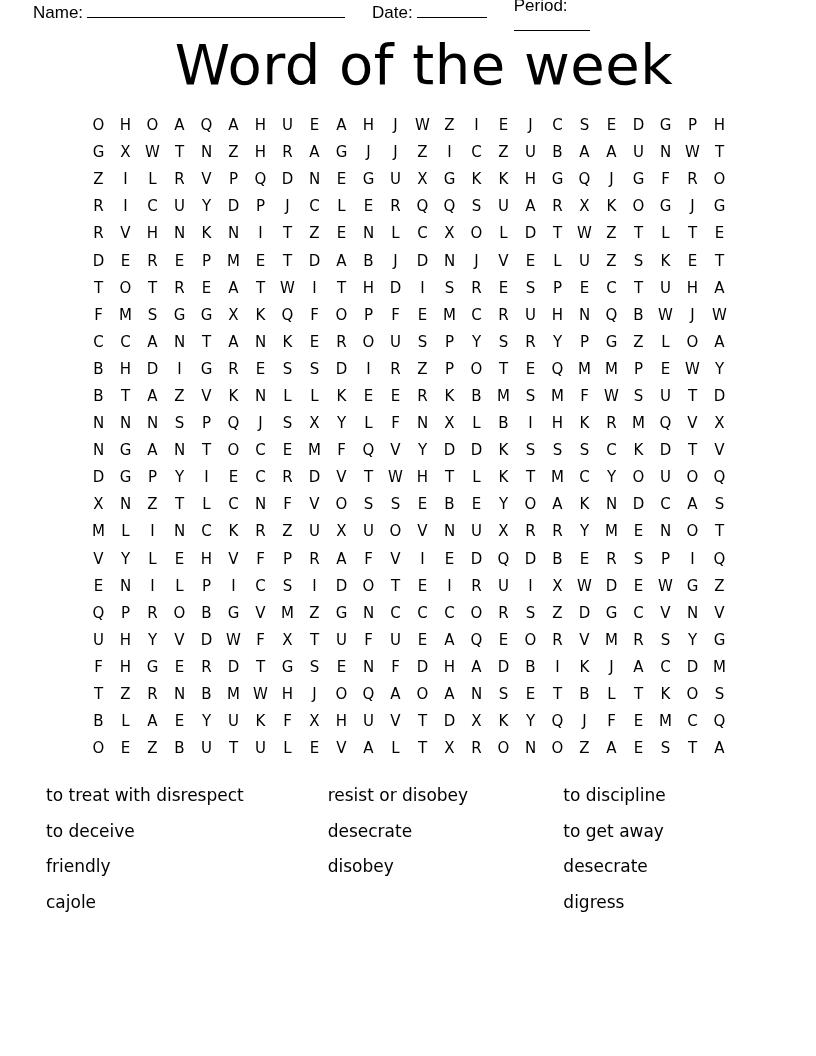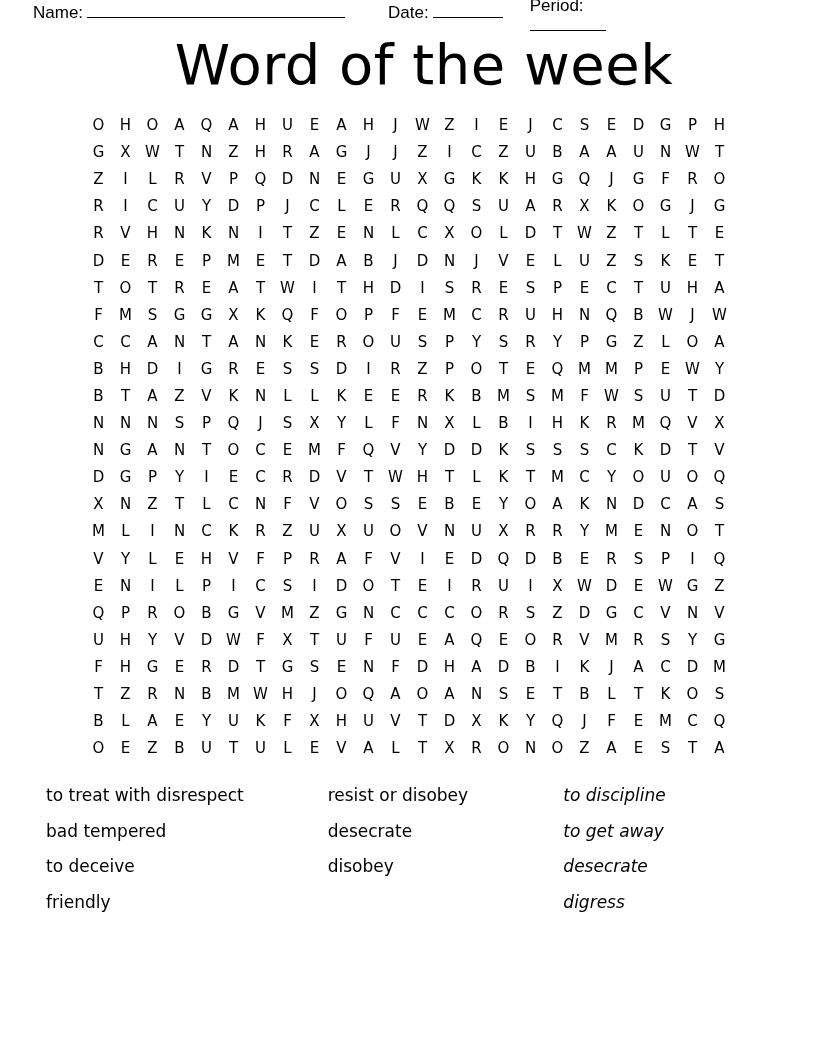--- a/index.html
+++ b/index.html
@@ -39,21 +39,21 @@
     line-height: 20px;
   }
   .hdr-rule {
     display: inline-block;
     border-bottom: 1px solid #000;
     height: 14px;
     margin-left: 4px;
   }
   .hdr-name    { margin-left: 33px; }
   .hdr-name   .hdr-rule { width: 258px; }
-  .hdr-date    { margin-left: 43px; }
+  .hdr-date    { margin-left: 27px; }
   .hdr-date   .hdr-rule { width: 70px; }
   .hdr-period  { margin-left: 23px; flex-direction: column; }
   .hdr-period .hdr-rule { width: 76px; }
 
   
   .title {
     position: absolute;
     top: 33px;
     left: 0;
     width: 816px;
@@ -96,21 +96,21 @@
     width: 724px;
     display: flex;
     gap: 29px;
   }
   .wl-col {
     display: flex;
     flex-direction: column;
   }
   .wl-col-1 { width: 240px; }
   .wl-col-2 { width: 240px; margin-left: 46px; }
-  .wl-col-3 { width: 240px; font-style: italic; }
+  .wl-col-3 { width: 240px; }
   .wl-item {
     font-family: "DejaVu Sans", sans-serif;
     font-size: 17px;
     line-height: 35.6px;
     height: 35.6px;
     white-space: nowrap;
     color: #000;
   }
   .wl-item.empty { visibility: hidden; }
 </style>
@@ -757,23 +757,23 @@
       <div class="cell">E</div>
       <div class="cell">S</div>
       <div class="cell">T</div>
       <div class="cell">A</div>
     </div>
   </div>
 
 <div class="wordlist" id="word-list">
     <div class="wl-col wl-col-1">
       <div class="wl-item">to treat with disrespect</div>
-      <div class="wl-item">bad tempered</div>
       <div class="wl-item">to deceive</div>
       <div class="wl-item">friendly</div>
+      <div class="wl-item">cajole</div>
     </div>
     <div class="wl-col wl-col-2">
       <div class="wl-item">resist or disobey</div>
       <div class="wl-item">desecrate</div>
       <div class="wl-item">disobey</div>
     </div>
     <div class="wl-col wl-col-3">
       <div class="wl-item">to discipline</div>
       <div class="wl-item">to get away</div>
       <div class="wl-item">desecrate</div>

